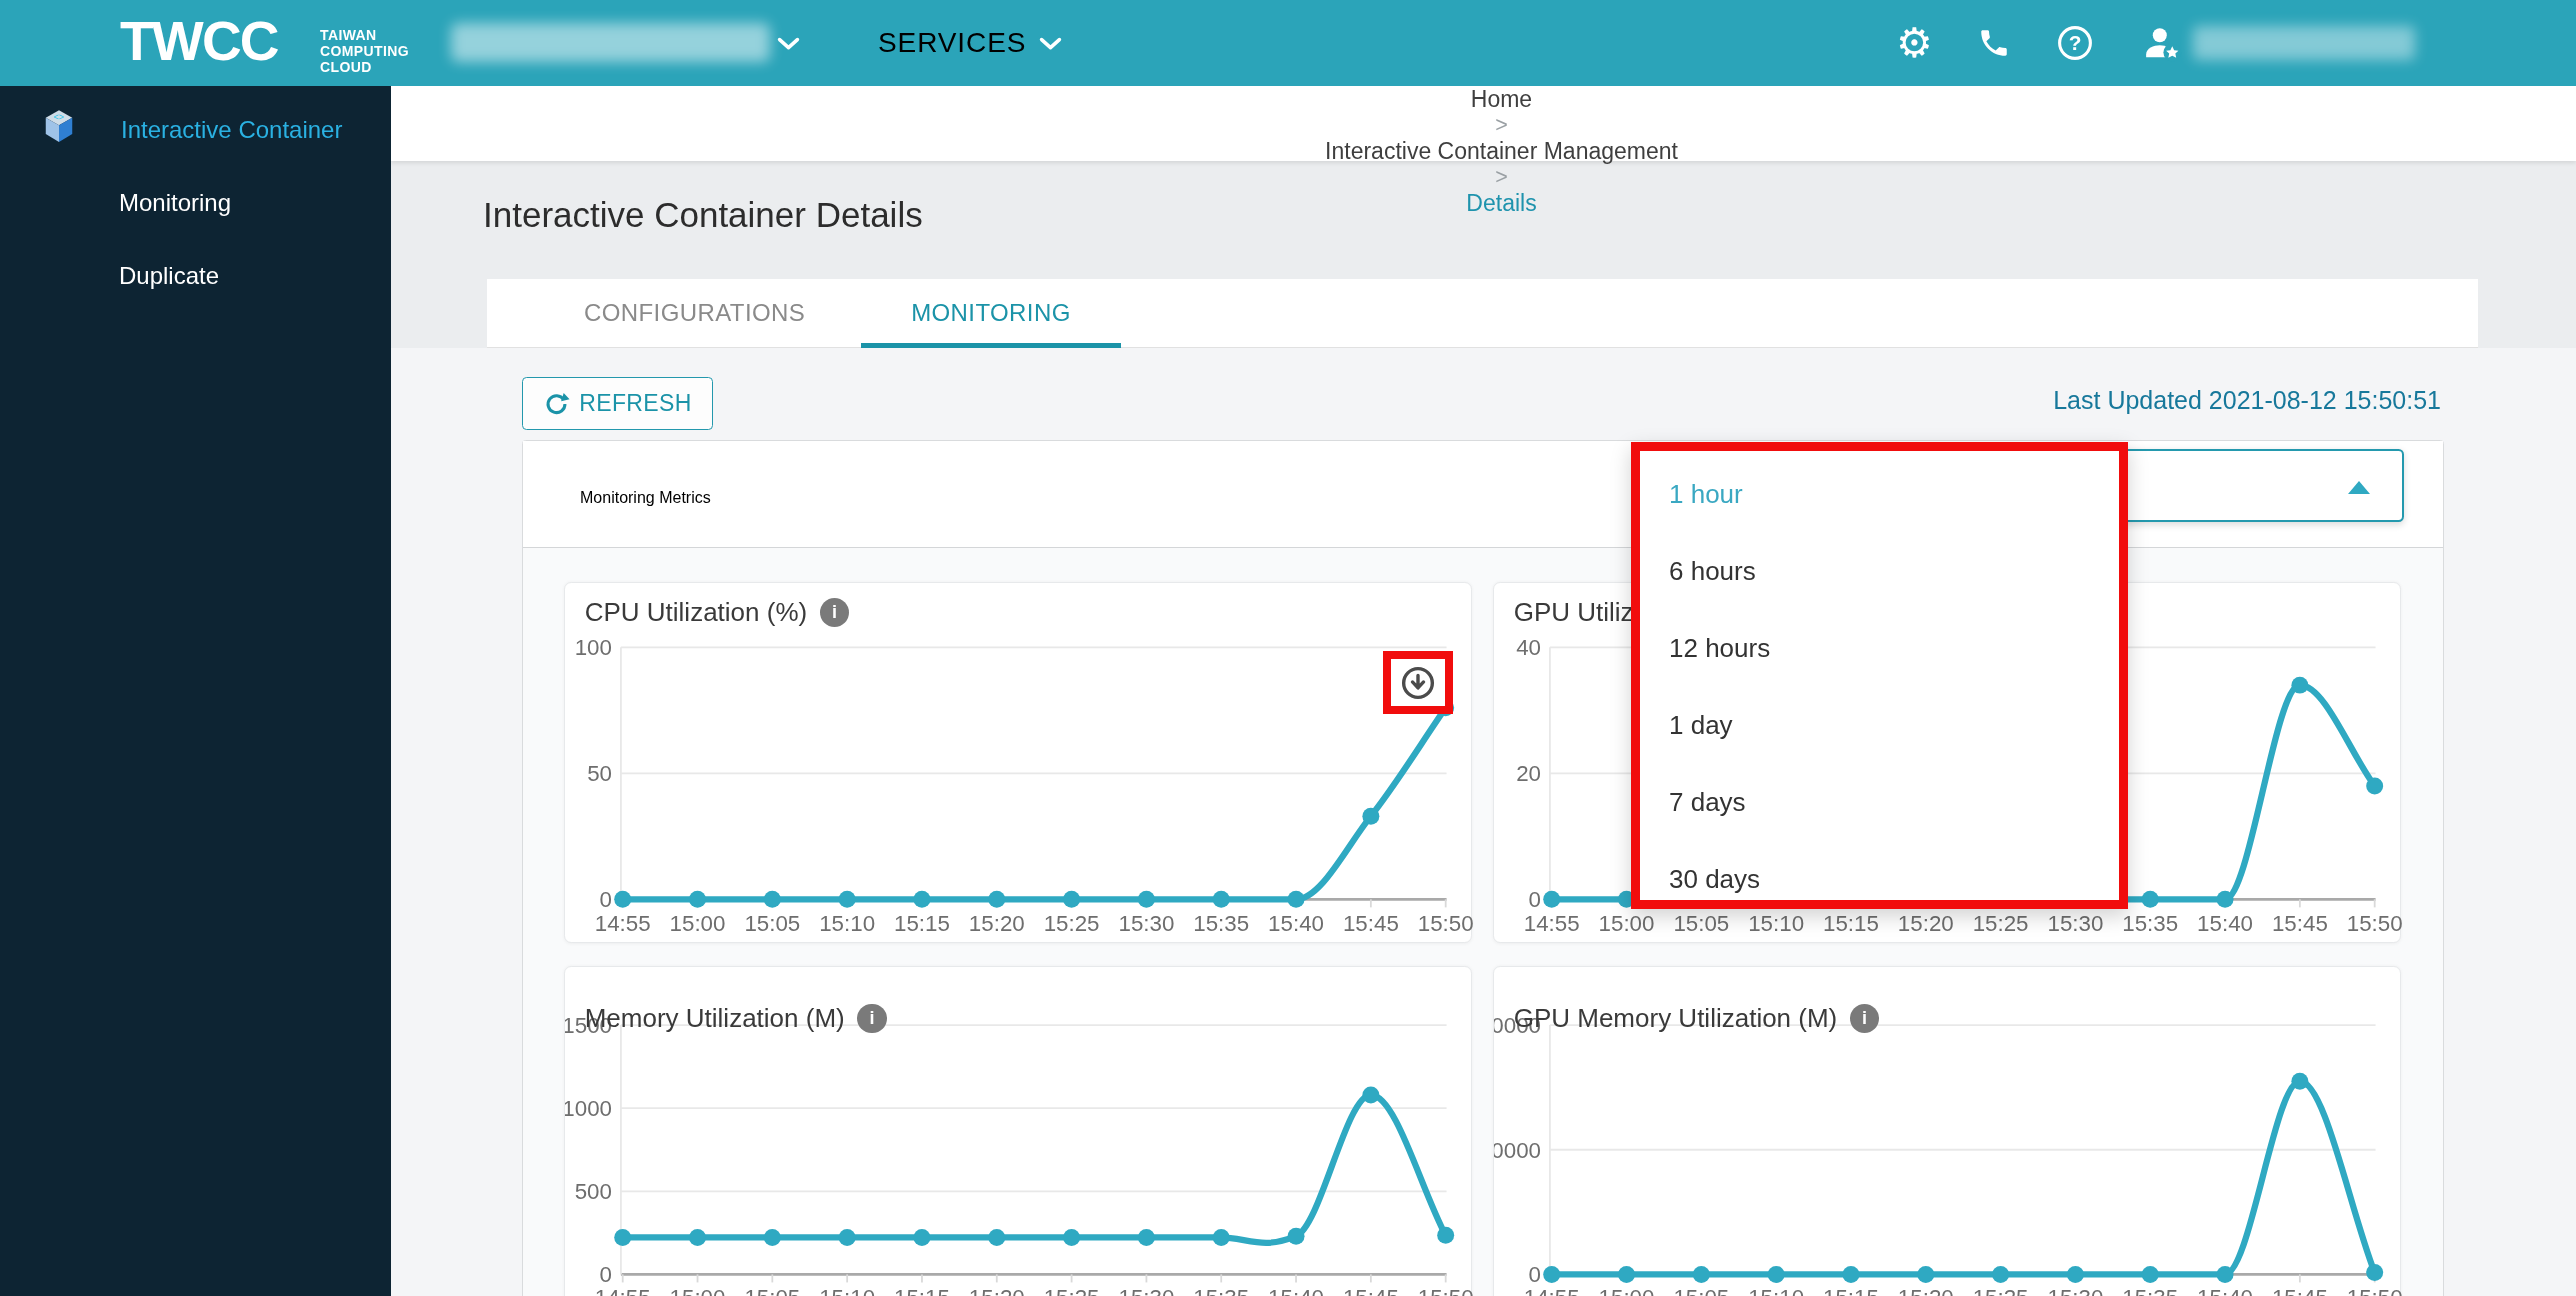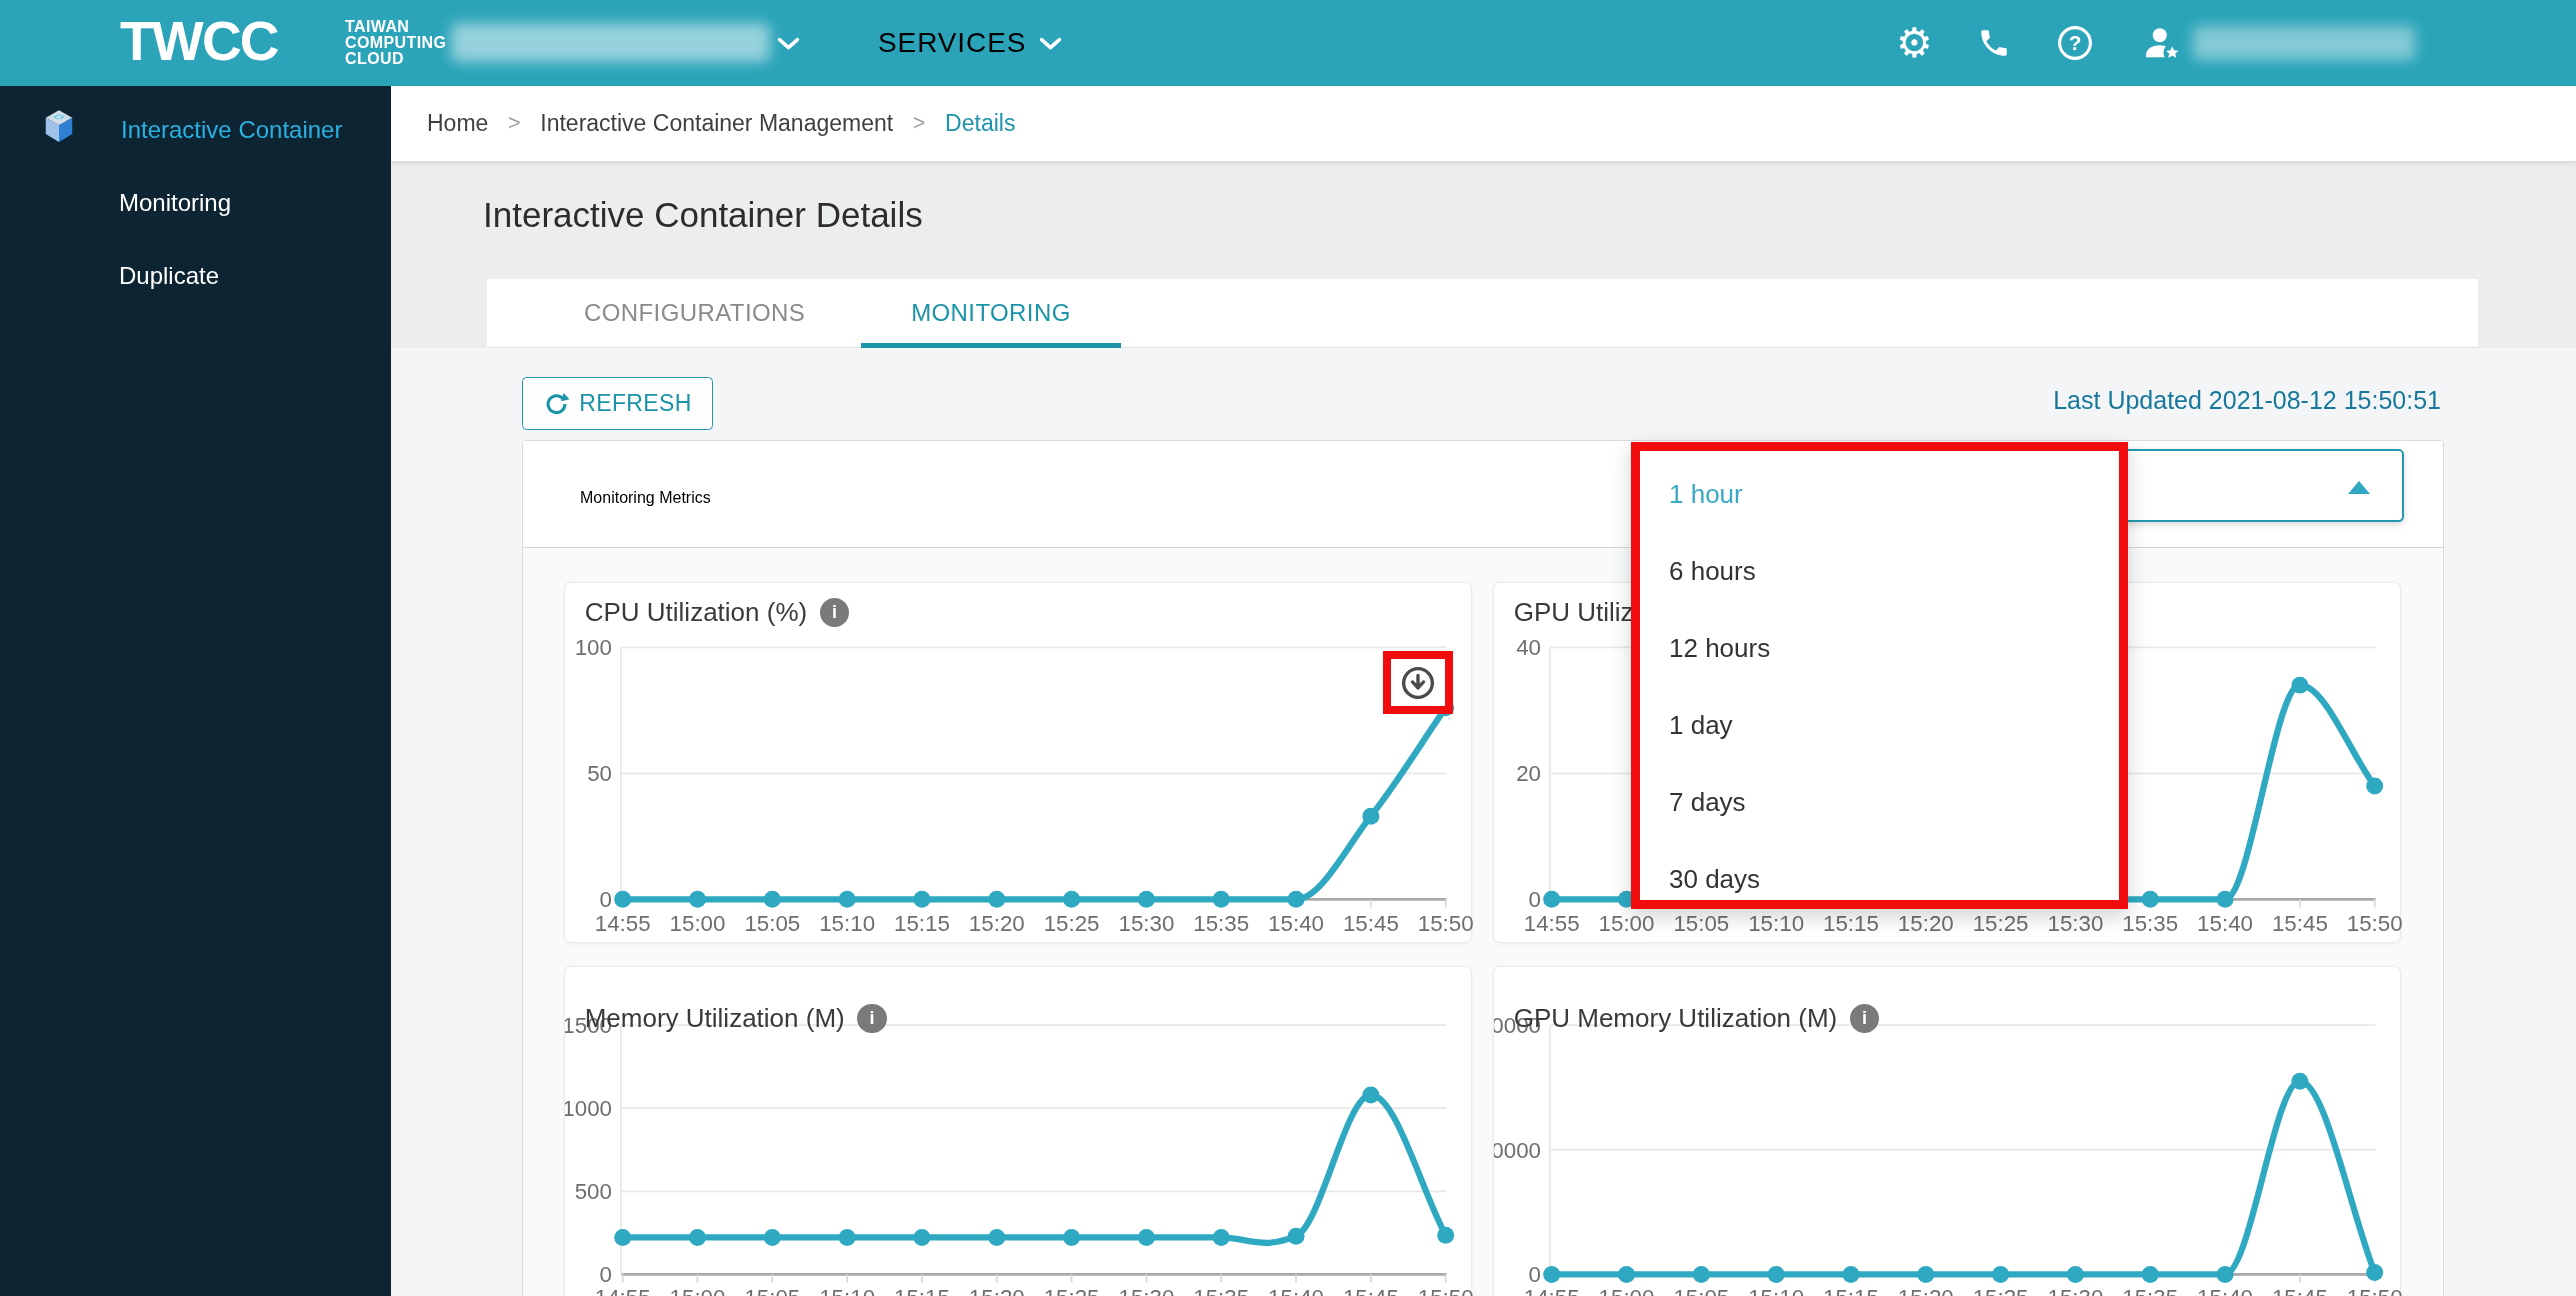--- a/index.html
+++ b/index.html
@@ -3,41 +3,41 @@
 <meta charset="utf-8">
 <style>
   * { margin:0; padding:0; box-sizing:border-box; }
   html,body { width:2576px; height:1297px; overflow:hidden; }
   body { font-family:"Liberation Sans", sans-serif; background:#f4f5f7; }
   .stage { position:relative; width:2576px; height:1297px; overflow:hidden; background:#f4f5f7; }
 
   
   .topbar { position:absolute; left:0; top:0; width:2576px; height:86px; background:#2ba4b9; z-index:50; }
   .logo-main { position:absolute; left:120px; top:9px; font-size:55px; font-weight:800; letter-spacing:-1.8px; color:#fff; }
-  .logo-sub { position:absolute; left:320px; top:19px; color:#fff; font-weight:700; font-size:16px; line-height:16px; letter-spacing:0.4px;margin-left:25px; }
+  .logo-sub { position:absolute; left:320px; top:27px; color:#fff; font-weight:700; font-size:14px; line-height:16px; letter-spacing:0.4px; }
   .project-chip { position:absolute; left:451px; top:23px; width:319px; height:39px; background:rgba(255,255,255,.5); border-radius:7.2px; filter:blur(6.3px); }
   .chev { position:absolute; }
   .chev-project { left:776px; top:36px; }
   .services { position:absolute; left:878px; top:27px; font-size:28px; color:#000000; letter-spacing:0.9px; }
   .chev-services { left:1038px; top:36px; }
   .hicon { position:absolute; top:21.5px; width:43px; height:43px; display:flex; align-items:center; justify-content:center; color:#fff; }
   .hicon-gear { left:1893px; font-size:41px; }
   .hicon-phone { left:1972px; }
   .hicon-help { left:2053px; }
   .hicon-user { left:2140px; }
   .user-chip { position:absolute; left:2193px; top:26px; width:222px; height:34px; background:rgba(255,255,255,.42); border-radius:5.4px; filter:blur(6.3px); }
 
   
   .sidebar { position:absolute; left:0; top:86px; width:391px; height:1211px; background:#0d2433; z-index:40; padding-top:7.2px; }
   .side-item { height:73px; display:flex; align-items:center; padding-left:119px; color:#fff; font-size:24px; cursor:pointer; position:relative; }
   .side-item.active { padding-left:44px; color:#2ab1e2; }
   .side-item.active .cube-wrap { margin-right:47px; }
 
   
-  .breadcrumb-bar { position:absolute; left:391px; top:86px; width:2185px; height:75px; background:#fff; box-shadow:0 1.8px 4.5px rgba(0,0,0,.10); z-index:30; display:flex; align-items:center; padding-left:36px; }
+  .breadcrumb-bar { position:absolute; left:391px; top:86px; width:2185px; height:75px; background:#fff; box-shadow:0 1.8px 4.5px rgba(0,0,0,.10); z-index:30; display:flex; align-items:center; padding-left:36px;flex-direction:column; }
   .crumb { font-size:23px; color:#3f3f3f; cursor:pointer; }
   .crumb-sep { font-size:21.5px; color:#9aa0a4; margin:0 19.7px; }
   .crumb-last { color:#1e93ad; }
 
   
   .band-title { position:absolute; left:391px; top:161px; width:2185px; height:187px; background:#ebedef; }
   .band-content { position:absolute; left:391px; top:348px; width:2185px; height:949px; background:#f4f5f7; }
 
   .page-title { position:absolute; left:483px; top:190px; font-size:35px; line-height:50px; font-weight:500; color:#2c2c2c; }
 

